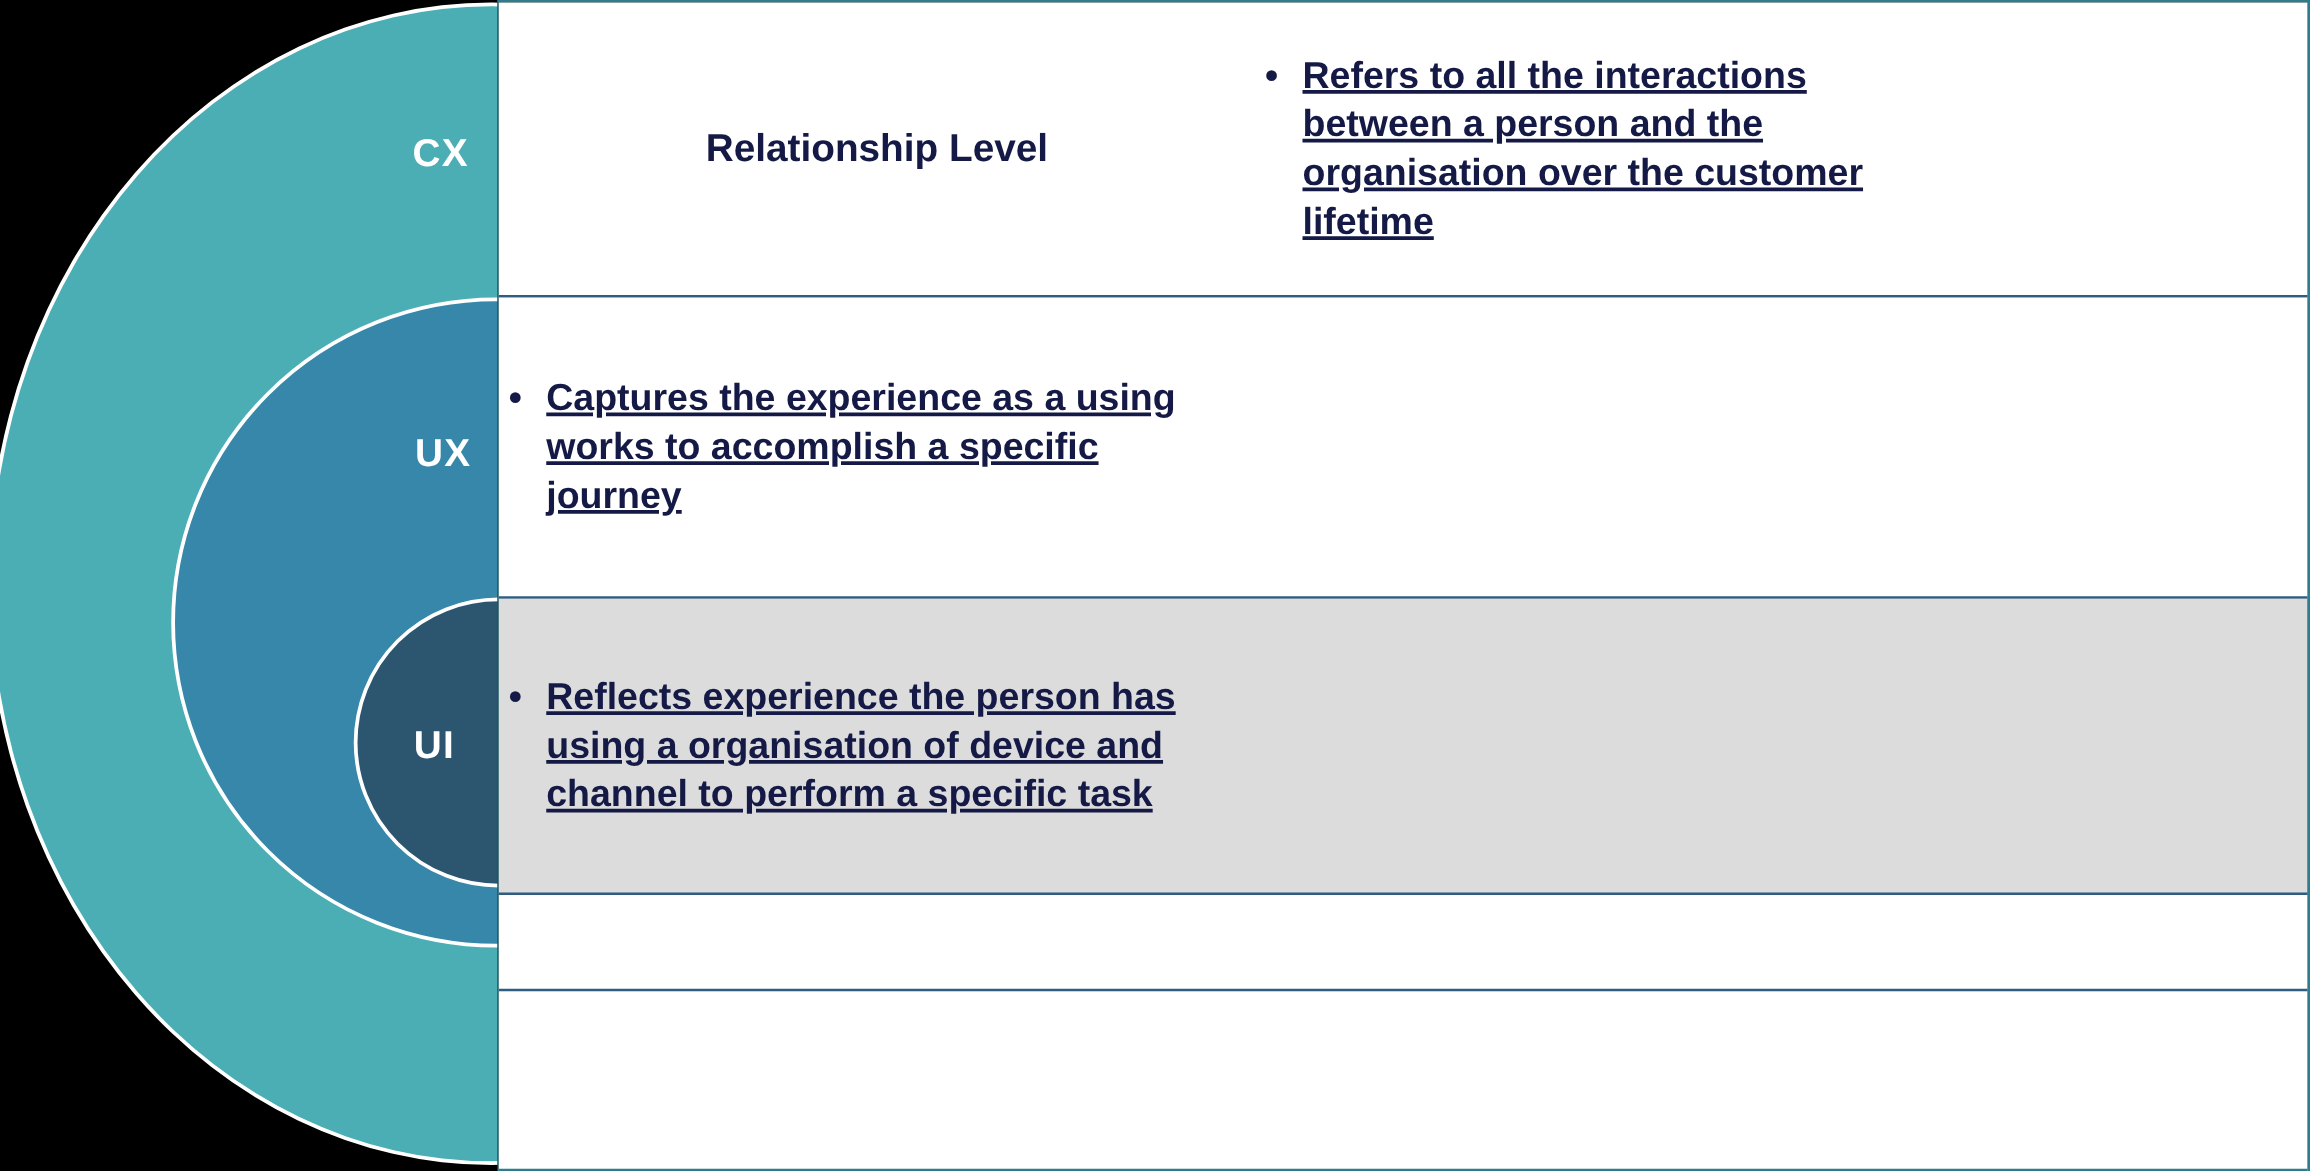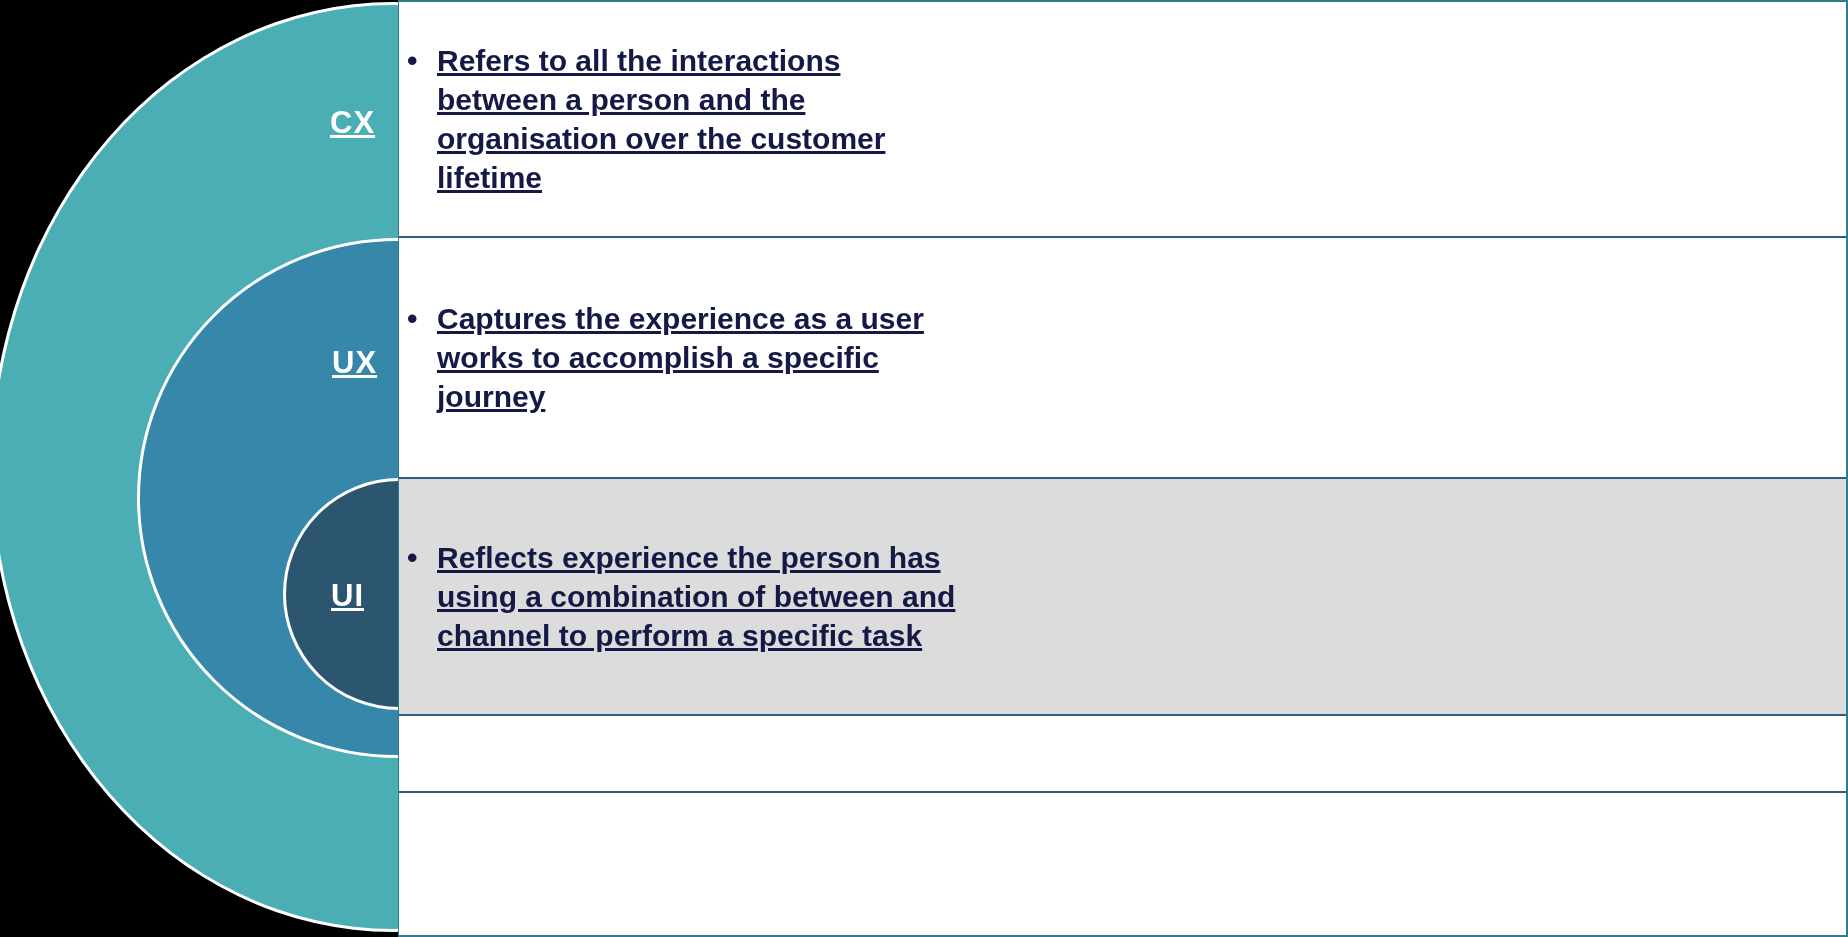--- a/index.html
+++ b/index.html
@@ -71,21 +71,20 @@
   }
 
   .ring-label {
     position: absolute;
     color: #ffffff;
     font-weight: bold;
     font-size: 31px;
     letter-spacing: 1px;
     z-index: 6;
     white-space: nowrap;
-    text-decoration: underline;
   }
   .label-cx { left: 330px; top: 105px; }
   .label-ux { left: 332px; top: 345px; }
   .label-ui { left: 331px; top: 578px; }
 
   
   #table {
     position: absolute;
     left: 398px;
     top: 0;
@@ -160,42 +159,43 @@
     <div id="ring-mask"></div>
 
     <div class="ring-label label-cx">CX</div>
     <div class="ring-label label-ux">UX</div>
     <div class="ring-label label-ui">UI</div>
   </div>
 
   <div id="table">
 
     <div class="row row-1">
+      <div class="cell-level">Relationship Level</div>
       <div class="cell-desc">
         <div class="bullet-line">
           <span class="bullet-dot">•</span>
           <span class="bullet-text">Refers to all the interactions between a person and the organisation over the customer lifetime</span>
         </div>
       </div>
     </div>
 
     <div class="row row-2">
       <div class="cell-desc">
         <div class="bullet-line">
           <span class="bullet-dot">•</span>
-          <span class="bullet-text">Captures the experience as a user works to accomplish a specific journey</span>
+          <span class="bullet-text">Captures the experience as a using works to accomplish a specific journey</span>
         </div>
       </div>
     </div>
 
     <div class="row row-3 shaded">
       <div class="cell-desc">
         <div class="bullet-line">
           <span class="bullet-dot">•</span>
-          <span class="bullet-text">Reflects experience the person has using a combination of between and channel to perform a specific task</span>
+          <span class="bullet-text">Reflects experience the person has using a organisation of device and channel to perform a specific task</span>
         </div>
       </div>
     </div>
 
     <div class="row row-4 empty">
       <div class="cell-level"></div>
       <div class="cell-desc"></div>
     </div>
 
     <div class="row row-5 empty">

